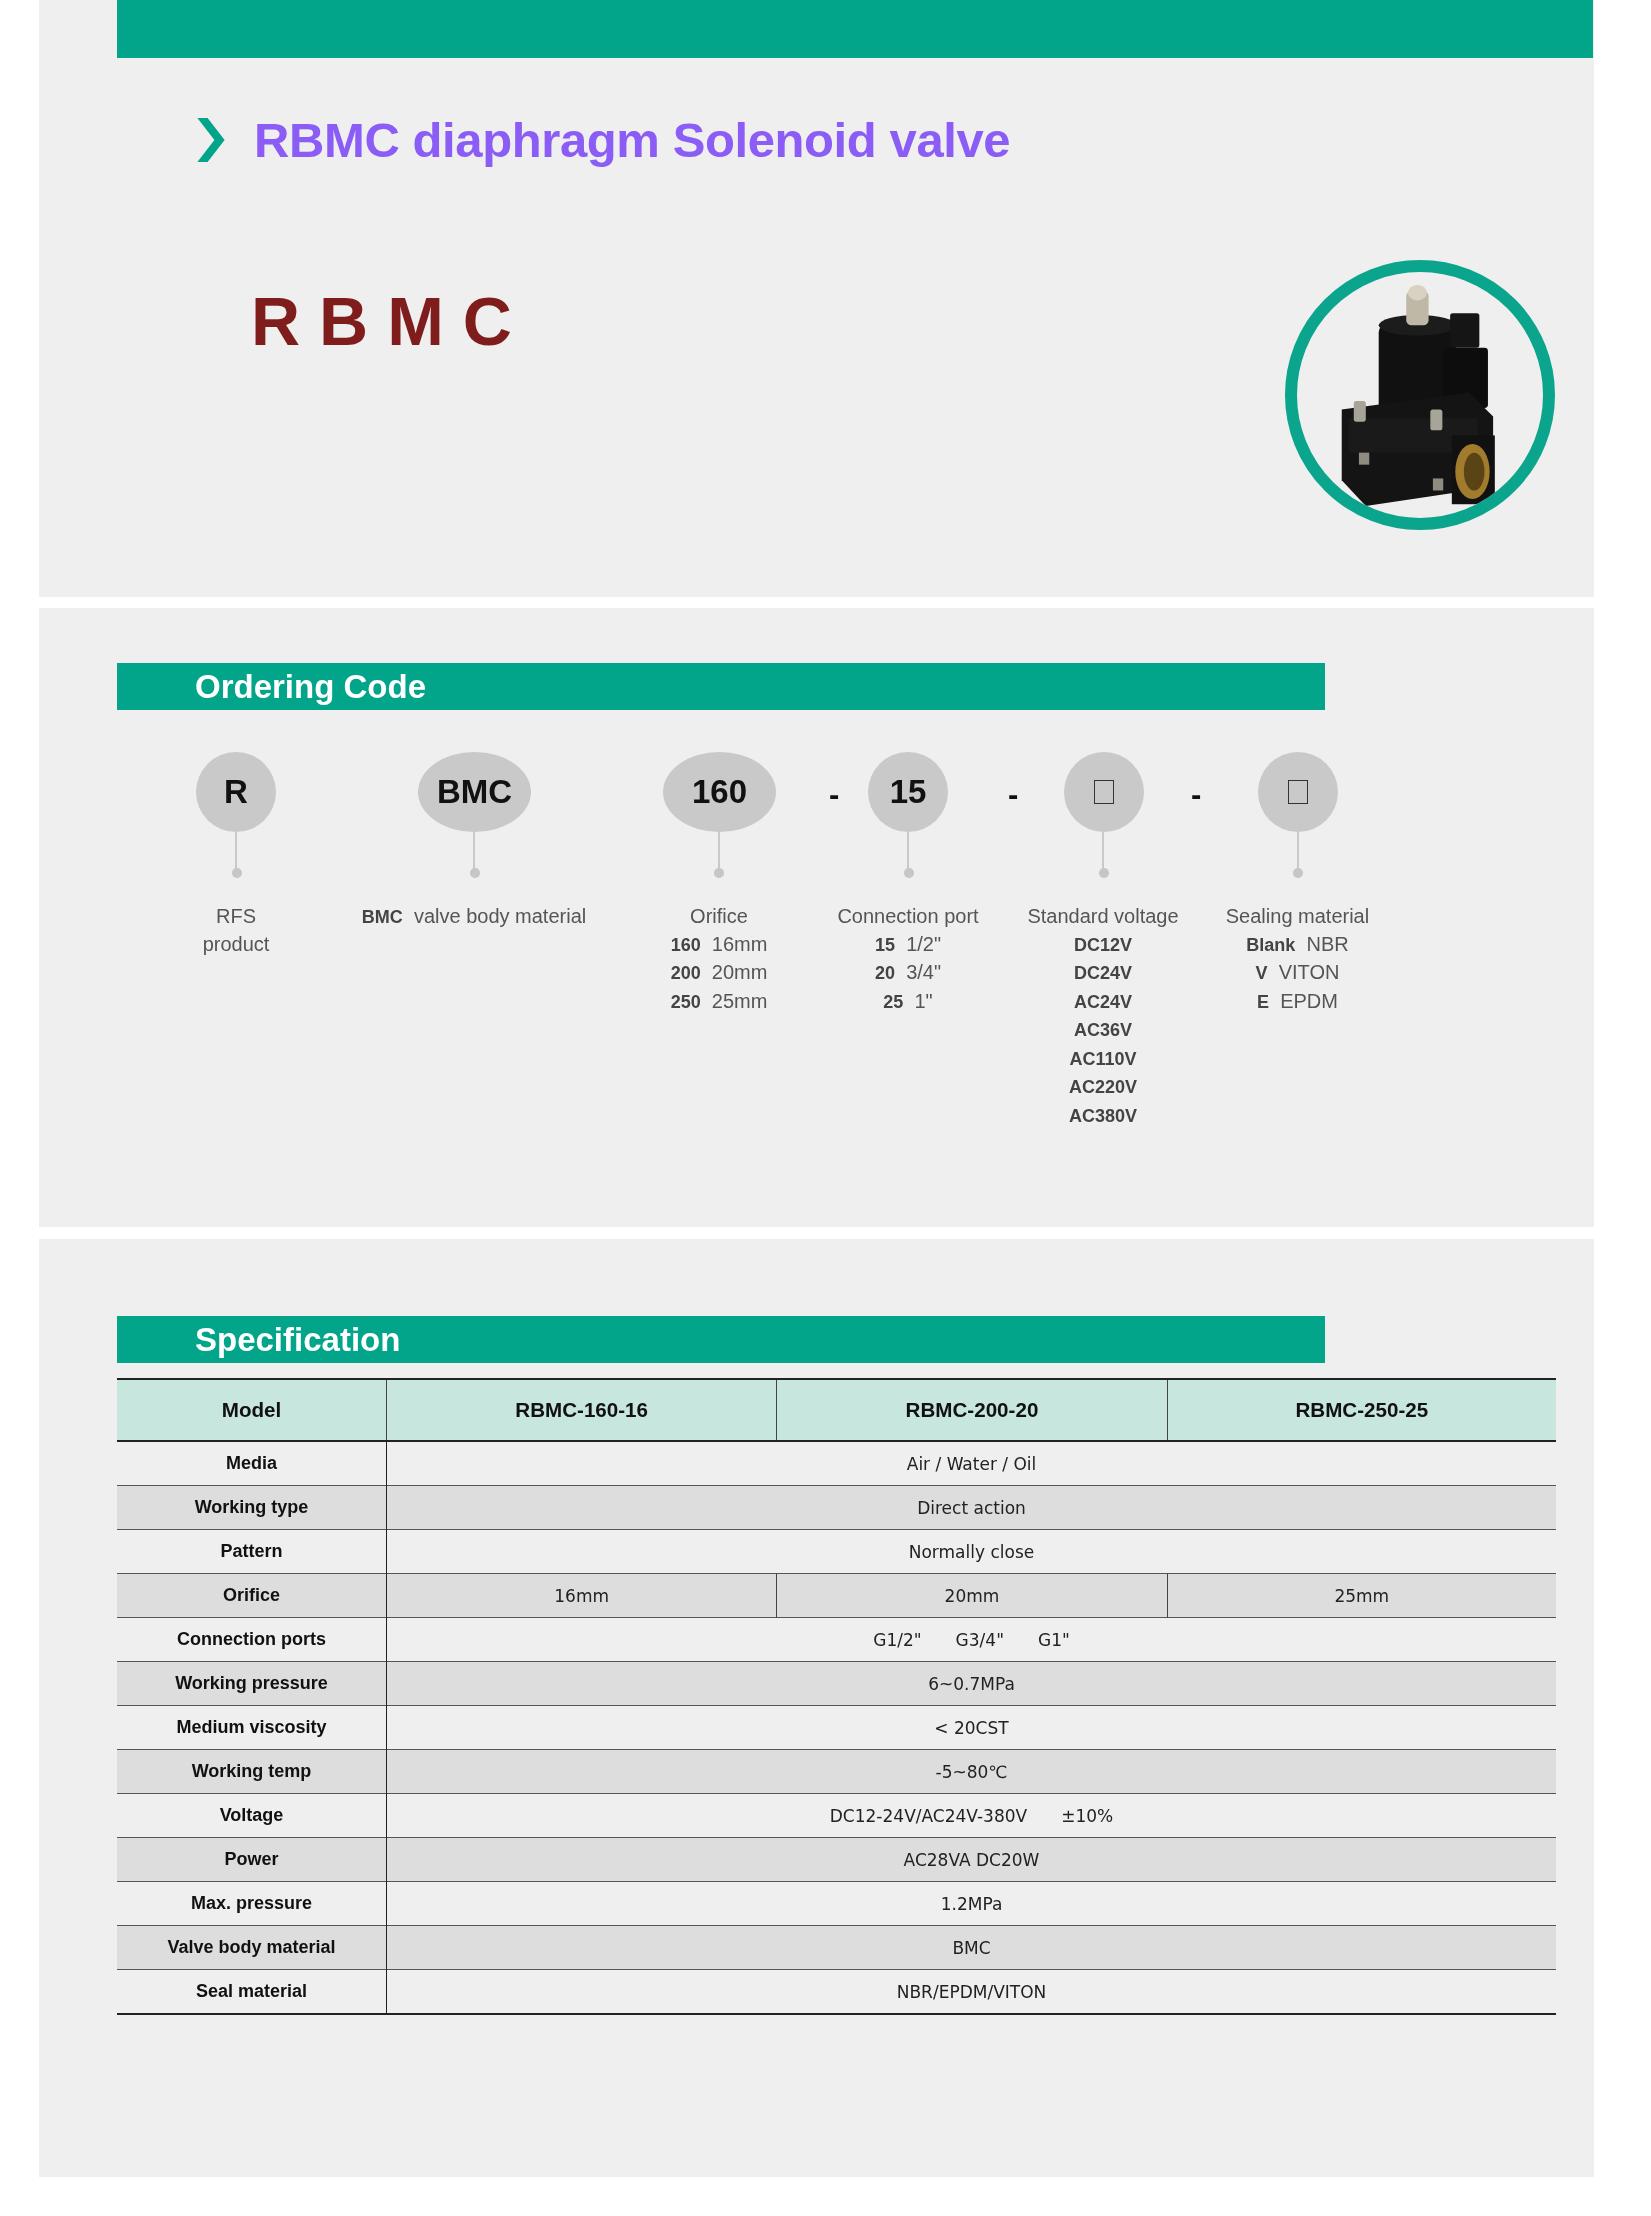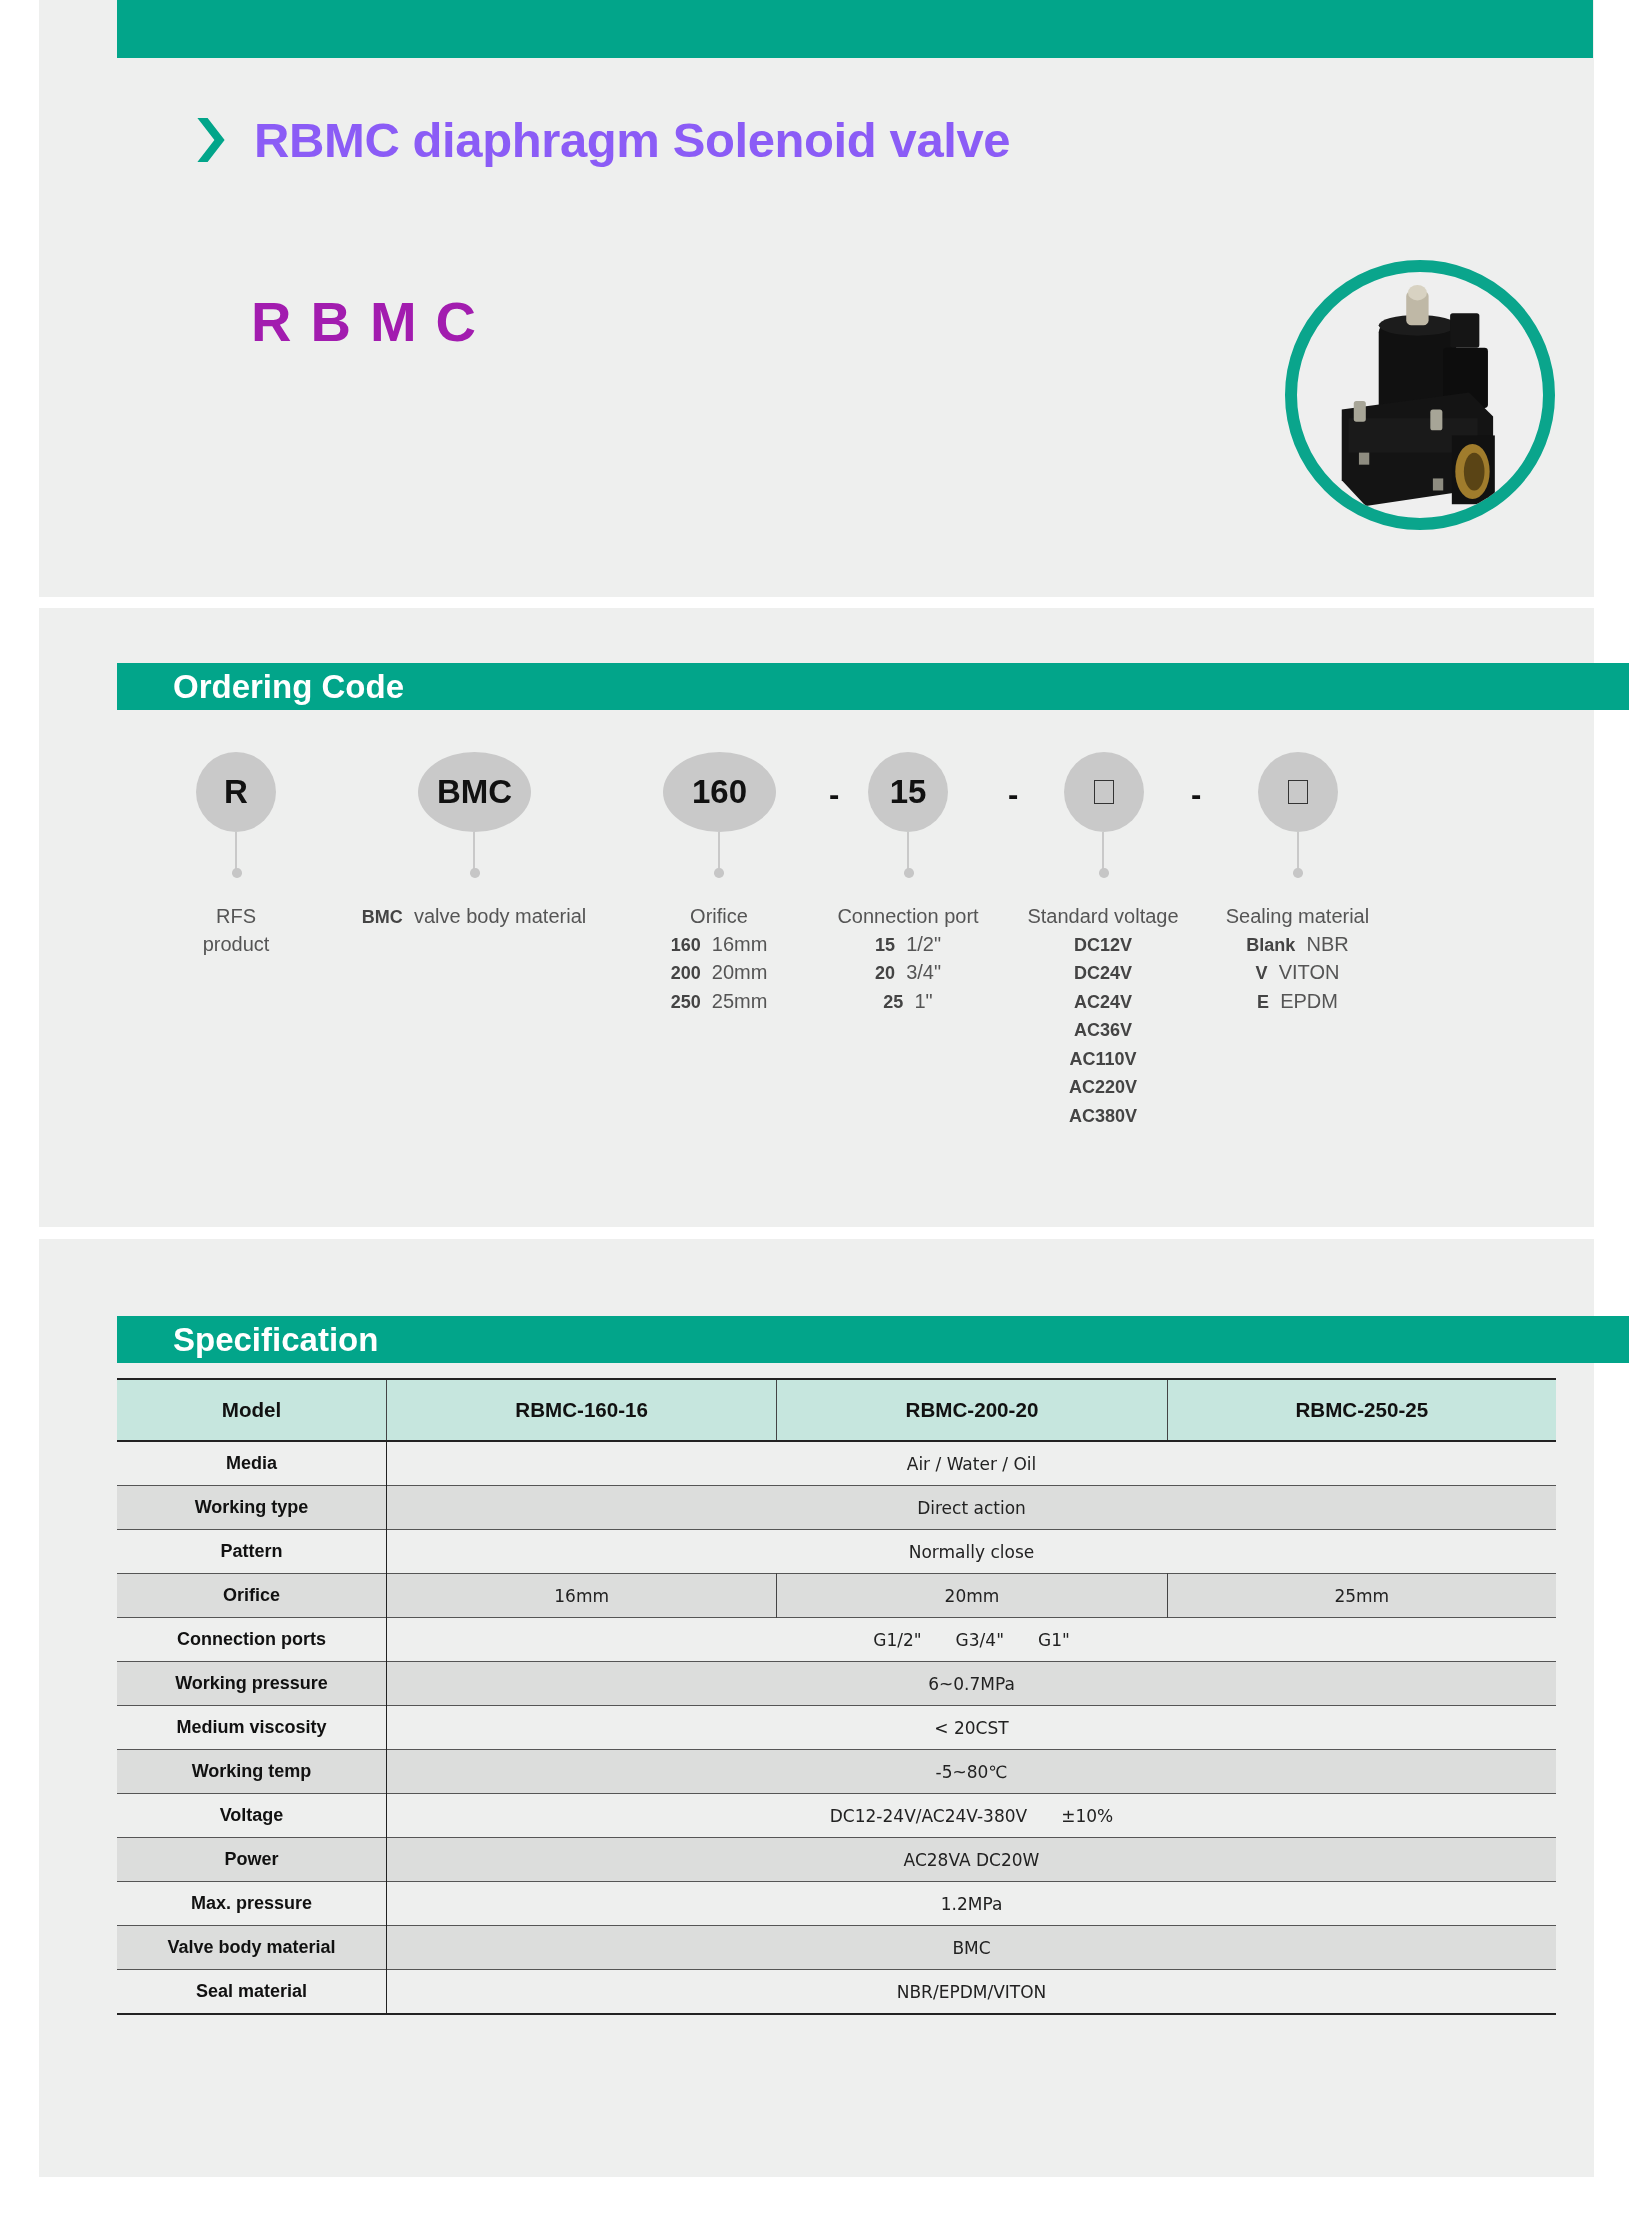--- a/index.html
+++ b/index.html
@@ -7,27 +7,27 @@
          font-family:"Liberation Sans", sans-serif; }
   .panel { position:absolute; left:39px; width:1555px; background:#eeefee; }
   #p1 { top:0; height:597px; }
   #p2 { top:608px; height:619px; }
   #p3 { top:1239px; height:938px; }
 
   .topbar { position:absolute; left:78px; top:0; width:1476px; height:58px; background:#02a58a; }
   .hero-title { position:absolute; left:155px; top:110px; height:60px; display:flex; align-items:center;
                 color:#8b5cf6; font-weight:bold; font-size:49px; white-space:nowrap; letter-spacing:-0.4px; }
   .chev { width:34px; height:52px; margin-right:26px; }
-  .big-code { position:absolute; left:212px; top:274px; color:#a21caf; font-weight:bold;
-              font-size:56px; letter-spacing:19px; line-height:95px; }
+  .big-code { position:absolute; left:212px; top:274px; color:#7f1d1d; font-weight:bold;
+              font-size:68px; letter-spacing:19px; line-height:95px; }
   .product-ring { position:absolute; left:1246px; top:260px; width:246px; height:246px;
                   border:12px solid #0aa58c; border-radius:50%; background:#efefef; overflow:hidden; }
 
-  .section-bar { position:absolute; left:78px; width:1512px; height:47px; background:#02a58a;
-                 color:#ffffff; font-weight:bold; font-size:33px; line-height:47px; padding-left:56px; box-sizing:border-box; }
+  .section-bar { position:absolute; left:78px; width:1208px; height:47px; background:#02a58a;
+                 color:#ffffff; font-weight:bold; font-size:33px; line-height:47px; padding-left:78px; box-sizing:border-box; }
   #p2 .section-bar { top:55px; }
   #p3 .section-bar { top:77px; }
   .oc-bubble { position:absolute; top:144px; height:80px; background:#c9c9c9; border-radius:50%;
                display:flex; align-items:center; justify-content:center; color:#111;
                font-weight:bold; font-size:33px; }
   .oc-stem { position:absolute; top:224px; width:1.7px; height:39px; background:#c9c9c9; }
   .oc-dot { position:absolute; top:260px; width:9.5px; height:9.5px; border-radius:50%; background:#c6c6c6; }
   .oc-dash { position:absolute; top:169px; font-size:31px; font-weight:bold; color:#111; }
   .oc-desc { position:absolute; top:295px; text-align:center; color:#555;
              font-size:20px; line-height:27.5px; white-space:nowrap; }

